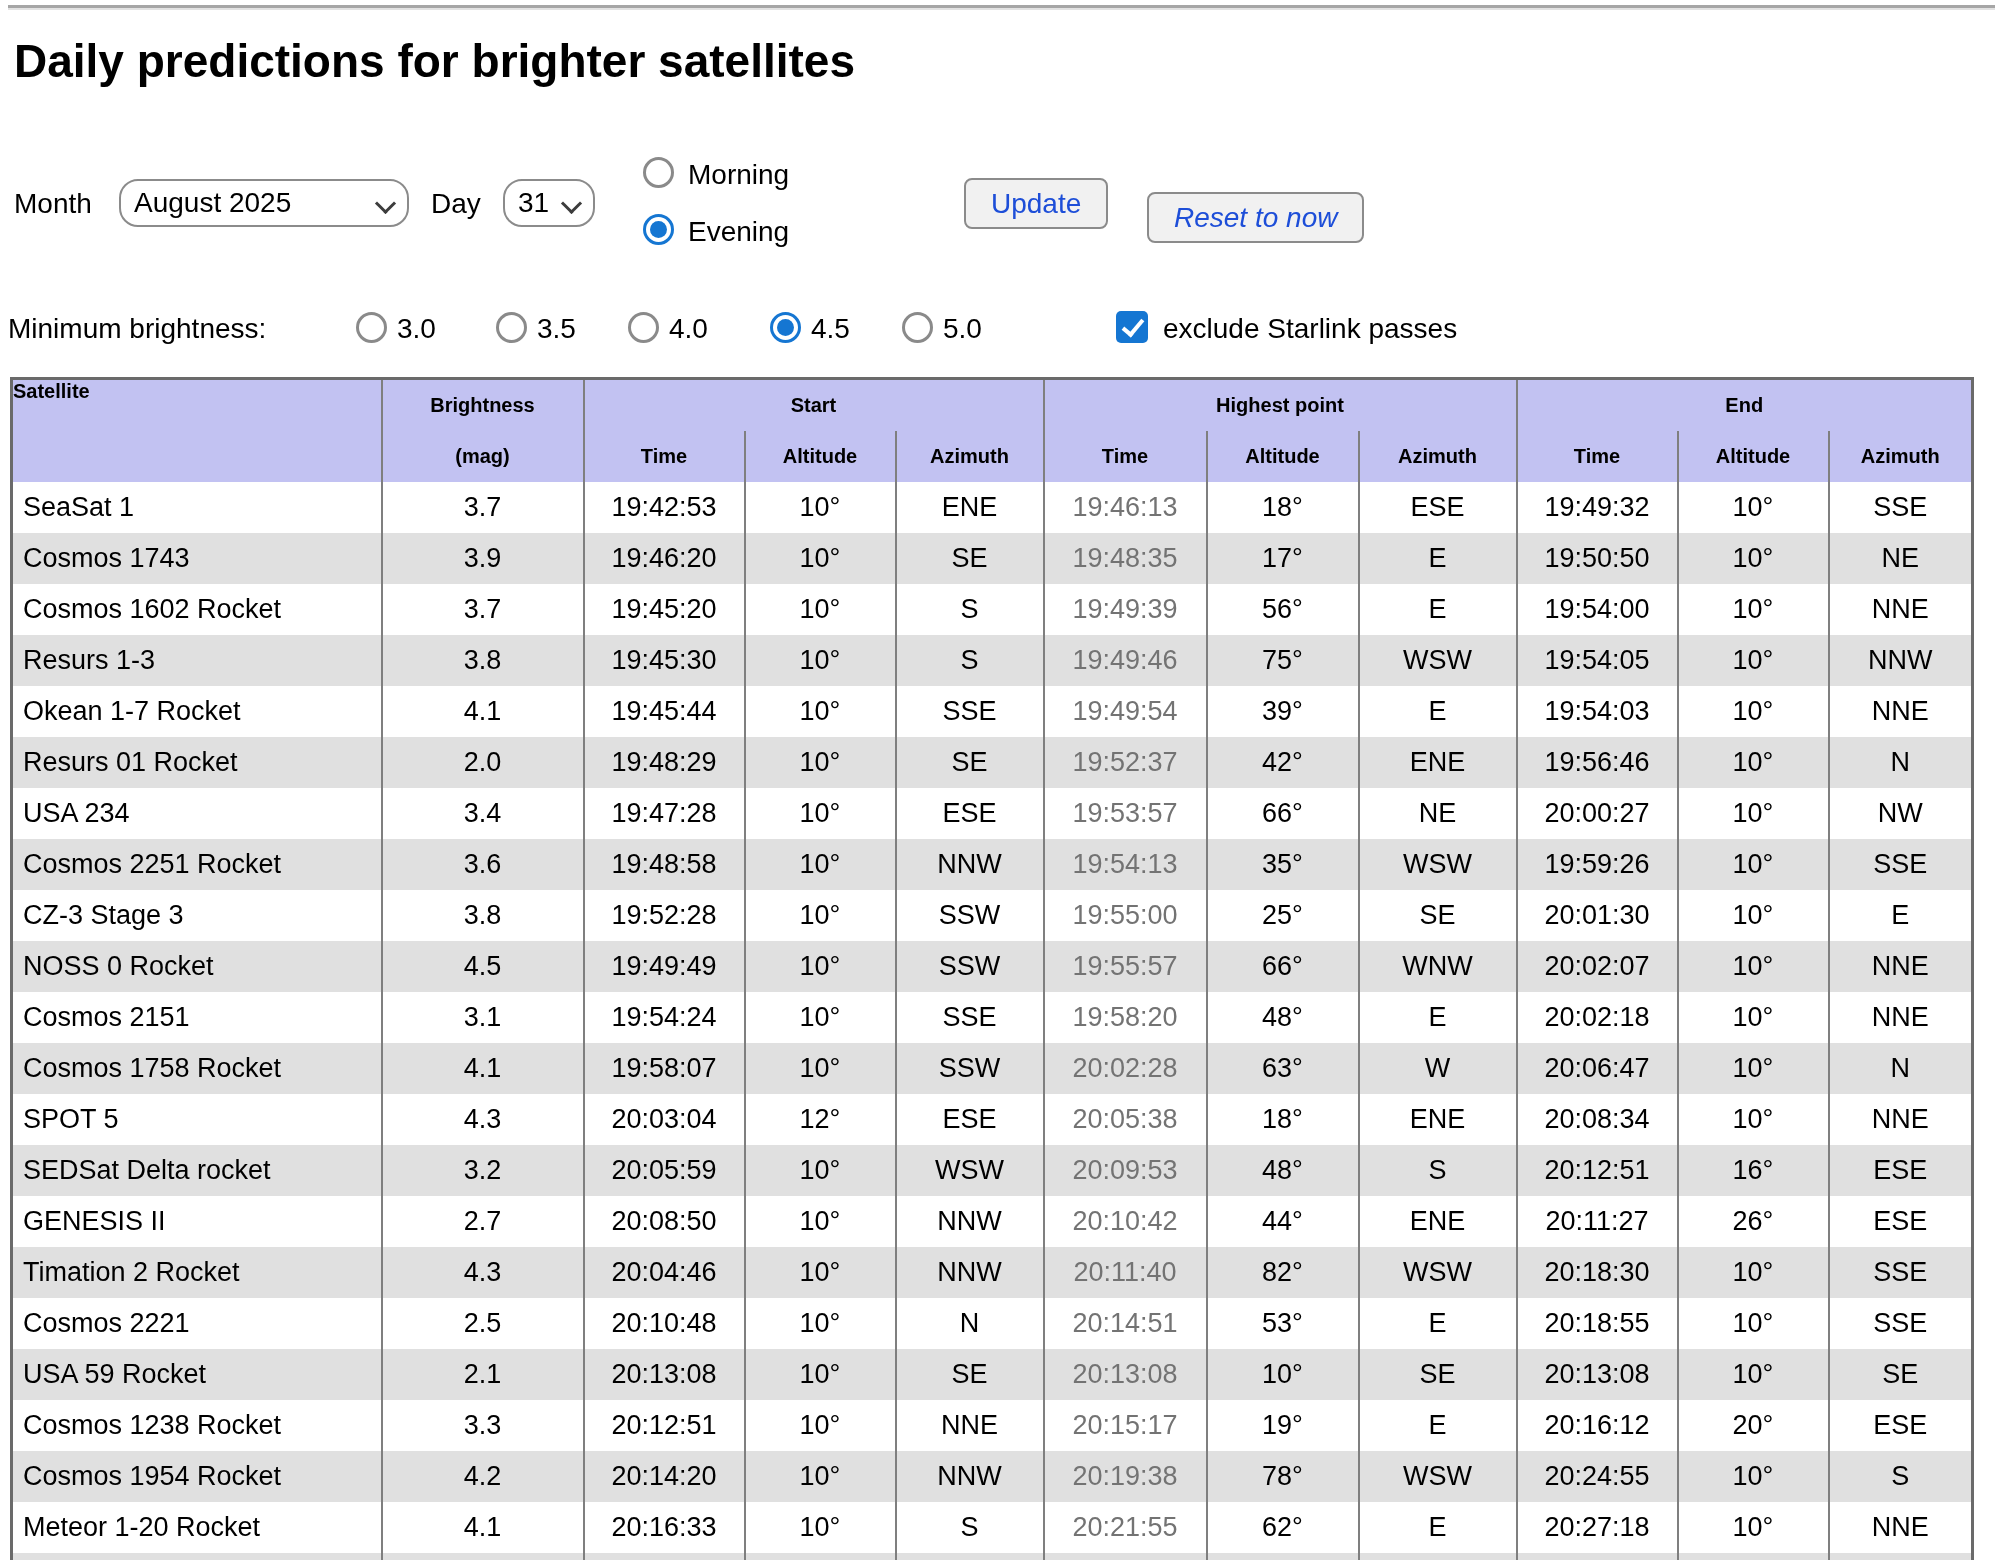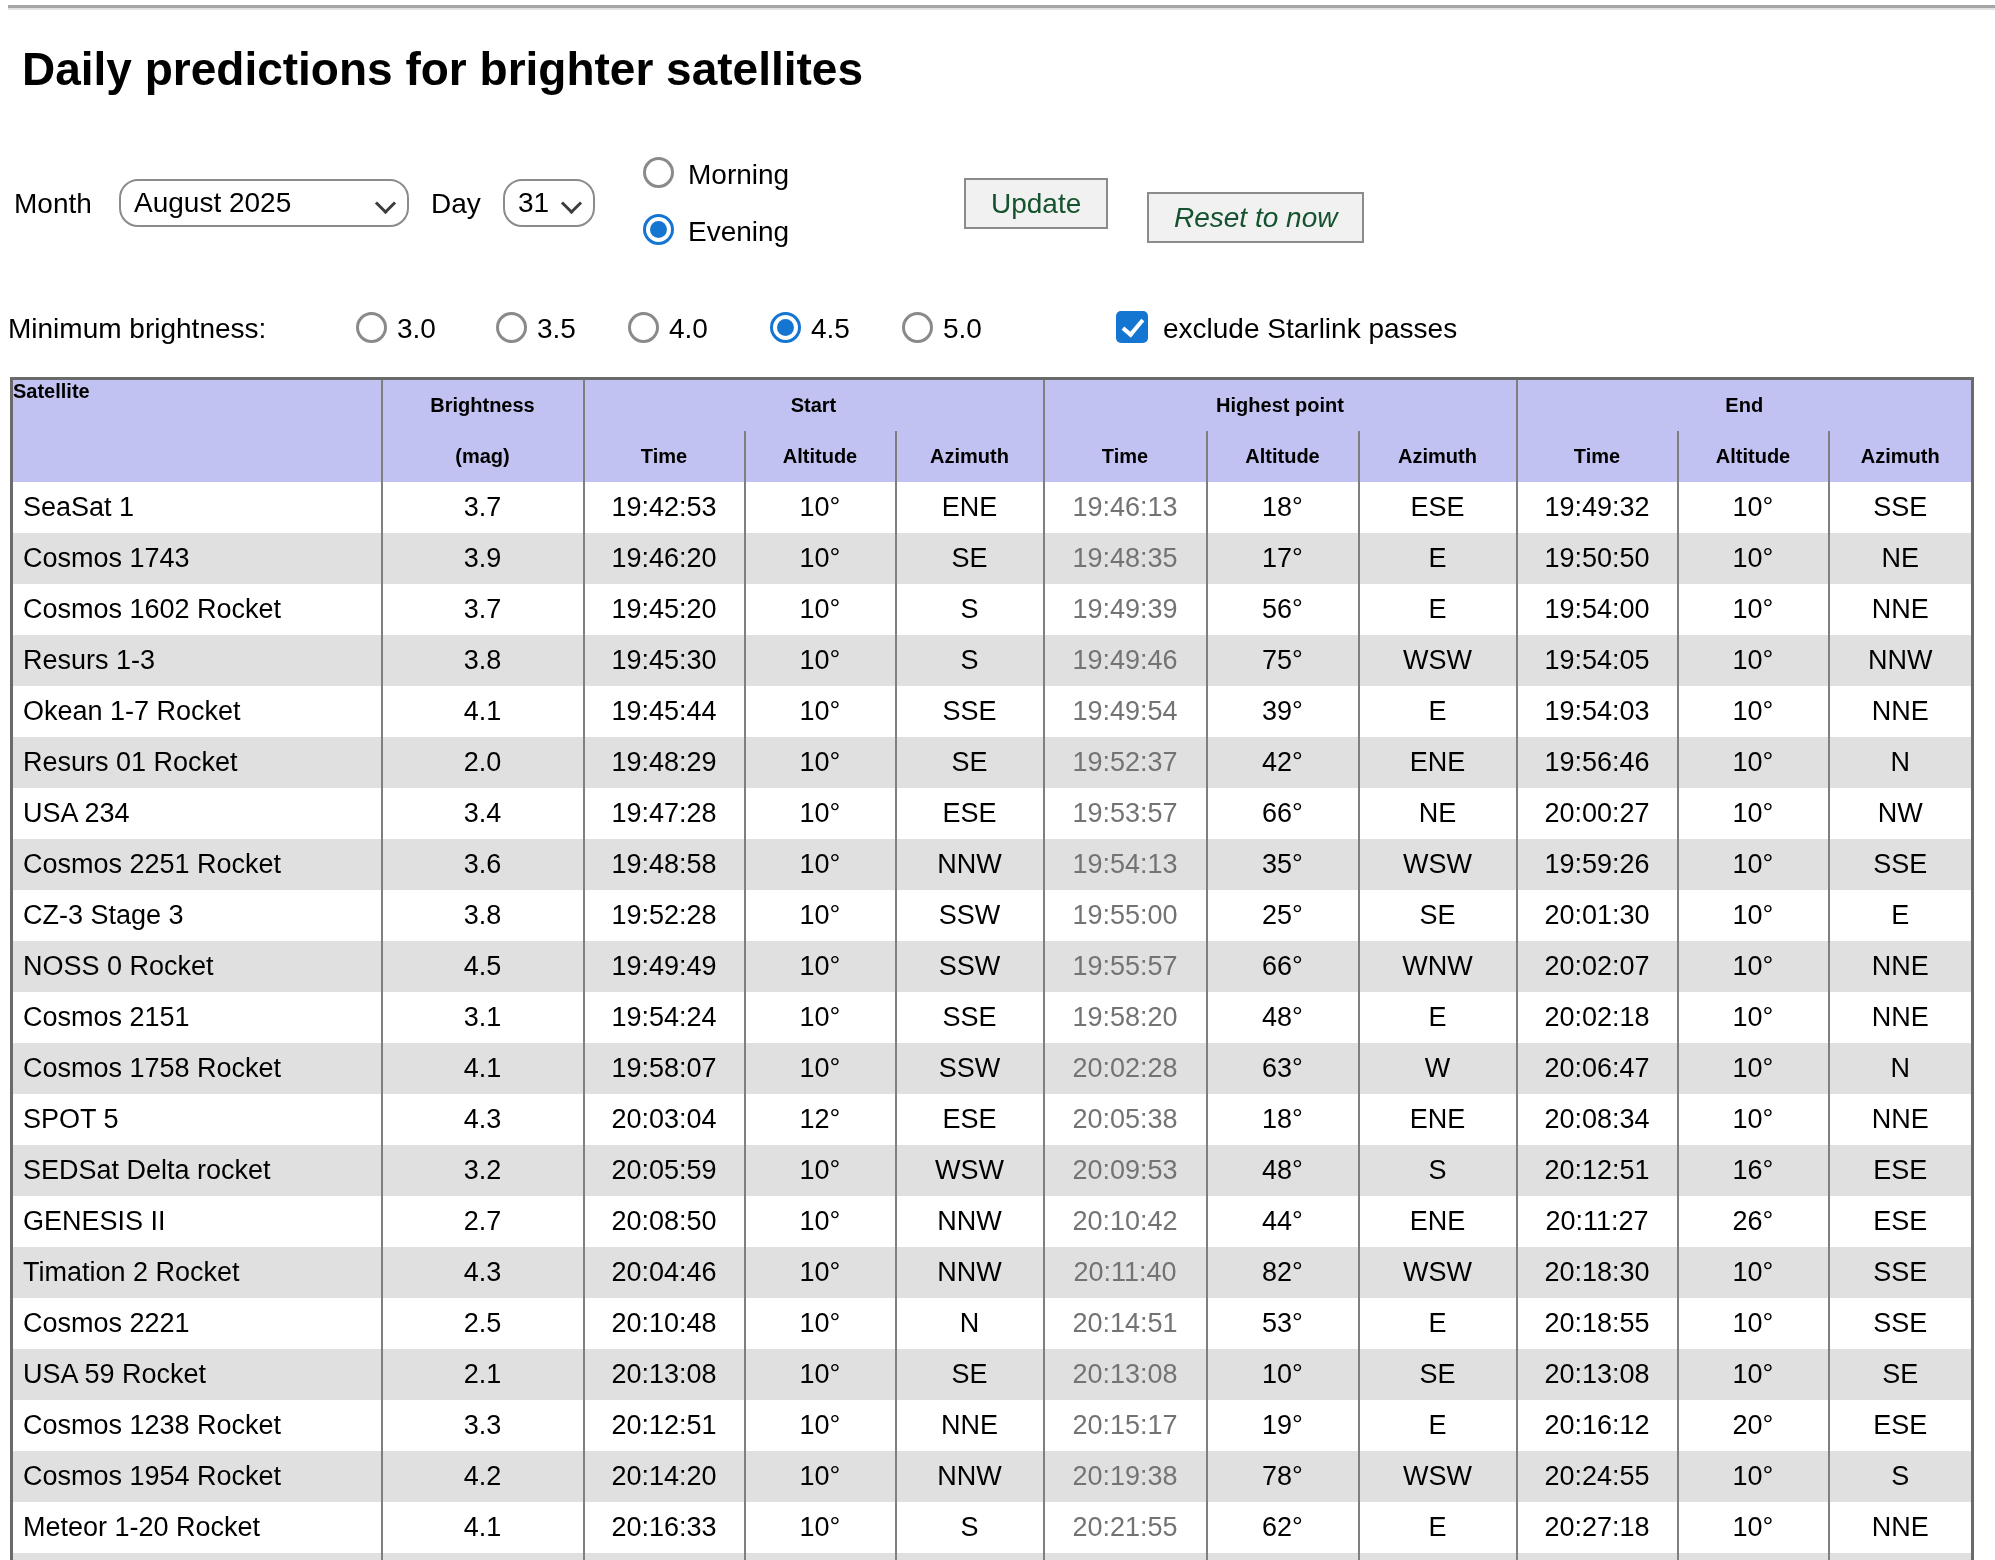--- a/index.html
+++ b/index.html
@@ -5,40 +5,40 @@
   html,body { margin:0; padding:0; background:#fff; }
   .page {
     position:relative; width:1995px; height:1560px; overflow:hidden;
     font-family:"Liberation Sans","DejaVu Sans",sans-serif; color:#000;
   }
   .top-rule {
     position:absolute; top:5px; left:8px; right:0; height:3px;
     background:#a6a6a6; border-bottom:2px solid #e2e2e2;
   }
   .title {
-    position:absolute; left:14px; top:34px; margin:8px;
+    position:absolute; left:14px; top:34px; margin:0;
     font-size:46px; font-weight:bold; white-space:nowrap; letter-spacing:0;
   }
   .lbl { position:absolute; font-size:28px; white-space:nowrap; }
 
   .select {
     position:absolute; height:48px; box-sizing:border-box;
     background:#fff; border:2px solid #8b8b8b; border-radius:19px;
     display:flex; align-items:center; font-size:28px; padding:0 40px 0 13px;
     cursor:default; white-space:nowrap;
   }
   .select .chev {
     position:absolute; right:14px; top:15px; width:12px; height:12px;
     border-right:3px solid #3c3c3c; border-bottom:3px solid #3c3c3c;
     transform:rotate(45deg);
   }
   .btn {
     position:absolute; height:51px; box-sizing:border-box;
-    background:#f1f1f1; border:2px solid #8b8b8b; border-radius:0;
-    font-size:28px; font-family:inherit; color:#14532d; padding:0 25px; white-space:nowrap;
+    background:#f1f1f1; border:2px solid #8b8b8b; border-radius:8px;
+    font-size:28px; font-family:inherit; color:#1d4ed8; padding:0 25px; white-space:nowrap;
   }
   .radio {
     position:absolute; width:31px; height:31px; box-sizing:border-box;
     border-radius:50%; border:3px solid #8a8a8a; background:#fff;
   }
   .radio.on { border-color:#1576d2; }
   .radio.on::after {
     content:""; position:absolute; left:50%; top:50%;
     width:17px; height:17px; margin:-8.5px 0 0 -8.5px;
     border-radius:50%; background:#1576d2;

